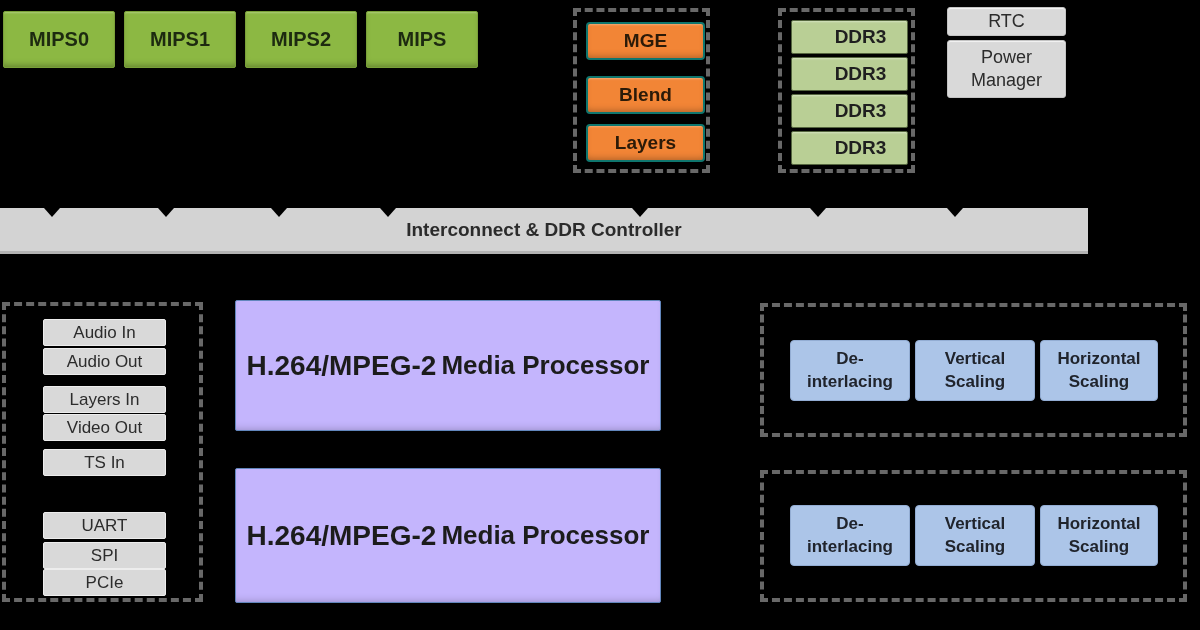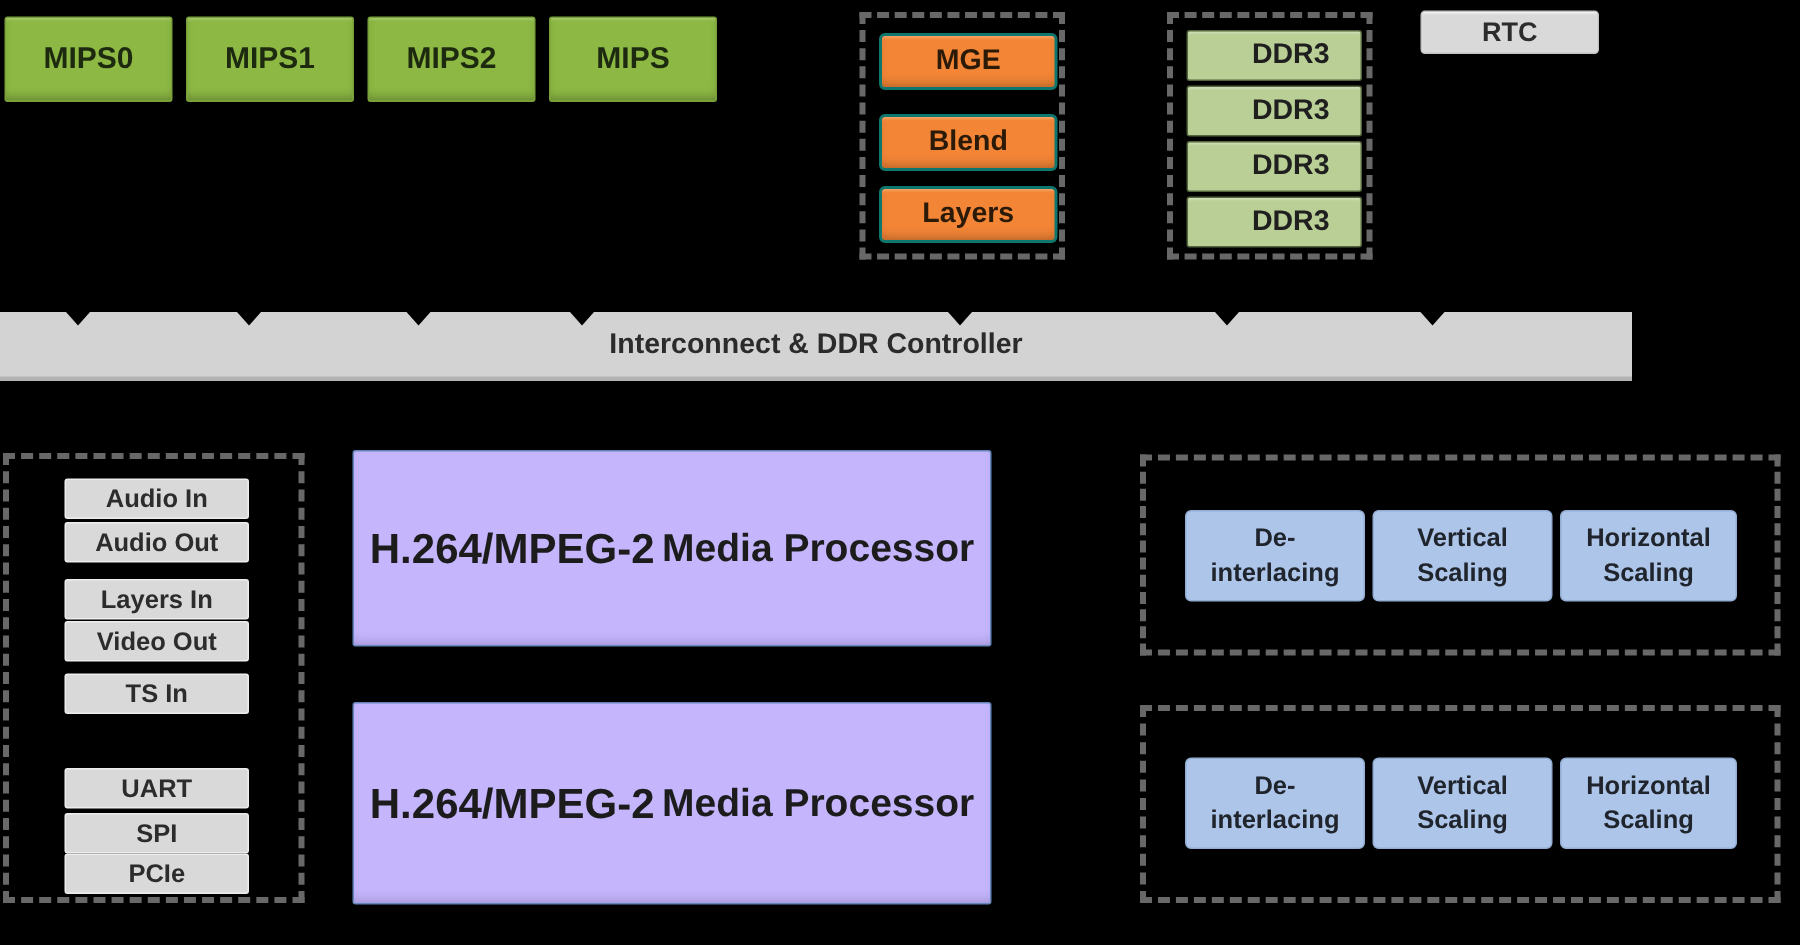--- a/index.html
+++ b/index.html
@@ -33,41 +33,41 @@
             font-size:19px; font-weight:bold; color:#2b1a08; }
 
   .memory { left:778px; top:8px; width:137px; height:165px; }
   .ddr { left:9px; width:117px; height:34px; background:#B9CF95;
          border:1px solid #55663F; border-radius:2px;
          box-shadow: inset 0 2px 2px -1px rgba(255,255,255,0.4);
          font-size:19px; font-weight:bold; color:#1f1f1f;padding-left:22px; }
 
   .graybox { background:#D9D9D9; border:1px solid #c3c3c3; border-radius:3px;
              box-shadow: inset 0 1px 1px rgba(255,255,255,0.7);
-             font-weight:700; color:#2c2c2c; }
+             font-weight:400; color:#2c2c2c; }
   .rtc  { left:947px; top:7px;  width:119px; height:29px; font-size:18px; }
   .pwr  { left:947px; top:40px; width:119px; height:58px; font-size:18px; line-height:1.3;
           flex-direction:column; }
 
   
   .bus { position:absolute; left:0; top:208px; width:1088px; height:46px;
          background:#D3D3D3; border-bottom:3px solid #b3b3b3; }
   .bus-label { position:absolute; left:0; top:0; width:100%; height:100%;
                display:flex; align-items:center; justify-content:center;
                font-size:19px; font-weight:600; color:#2b2b2b; }
   .arrowhead { position:absolute; top:0; width:0; height:0;
                border-left:8px solid transparent; border-right:8px solid transparent;
                border-top:9px solid #000000; }
 
   
   .io { left:2px; top:302px; width:201px; height:300px; }
   .iobox { position:absolute; left:37px; width:123px; height:27px;
            background:#D9D9D9; border:1px solid #ededed; border-radius:2px;
            display:flex; align-items:center; justify-content:center;
-           font-size:17px; font-weight:700; color:#2c2c2c; }
+           font-size:17px; font-weight:400; color:#2c2c2c; }
 
   
   .h264 { left:235px; width:426px; background:#c4b5fd; border:1px solid #6286BC;
           border-radius:2px; flex-direction:row; gap:5px;
           box-shadow: inset 0 -6px 9px -6px rgba(0,0,0,0.25); }
   .h264 .l1 { font-size:28px; font-weight:600; color:#1c1c1c; }
   .h264 .l2 { font-size:26px; font-weight:600; color:#1c1c1c; }
 
   
   .pipe { left:760px; width:427px; }
@@ -93,20 +93,24 @@
   </div>
 
   <div class="group memory">
     <div class="blk ddr" style="top:8px">DDR3</div>
     <div class="blk ddr" style="top:45px">DDR3</div>
     <div class="blk ddr" style="top:82px">DDR3</div>
     <div class="blk ddr" style="top:119px">DDR3</div>
   </div>
 
   <div class="blk graybox rtc">RTC</div>
+  <div class="blk graybox pwr">
+    <span>Power</span>
+    <span>Manager</span>
+  </div>
 
   <div class="bus">
     <span class="bus-label">Interconnect &amp; DDR Controller</span>
     <span class="arrowhead" style="left:44px"></span>
     <span class="arrowhead" style="left:158px"></span>
     <span class="arrowhead" style="left:271px"></span>
     <span class="arrowhead" style="left:380px"></span>
     <span class="arrowhead" style="left:632px"></span>
     <span class="arrowhead" style="left:810px"></span>
     <span class="arrowhead" style="left:947px"></span>

